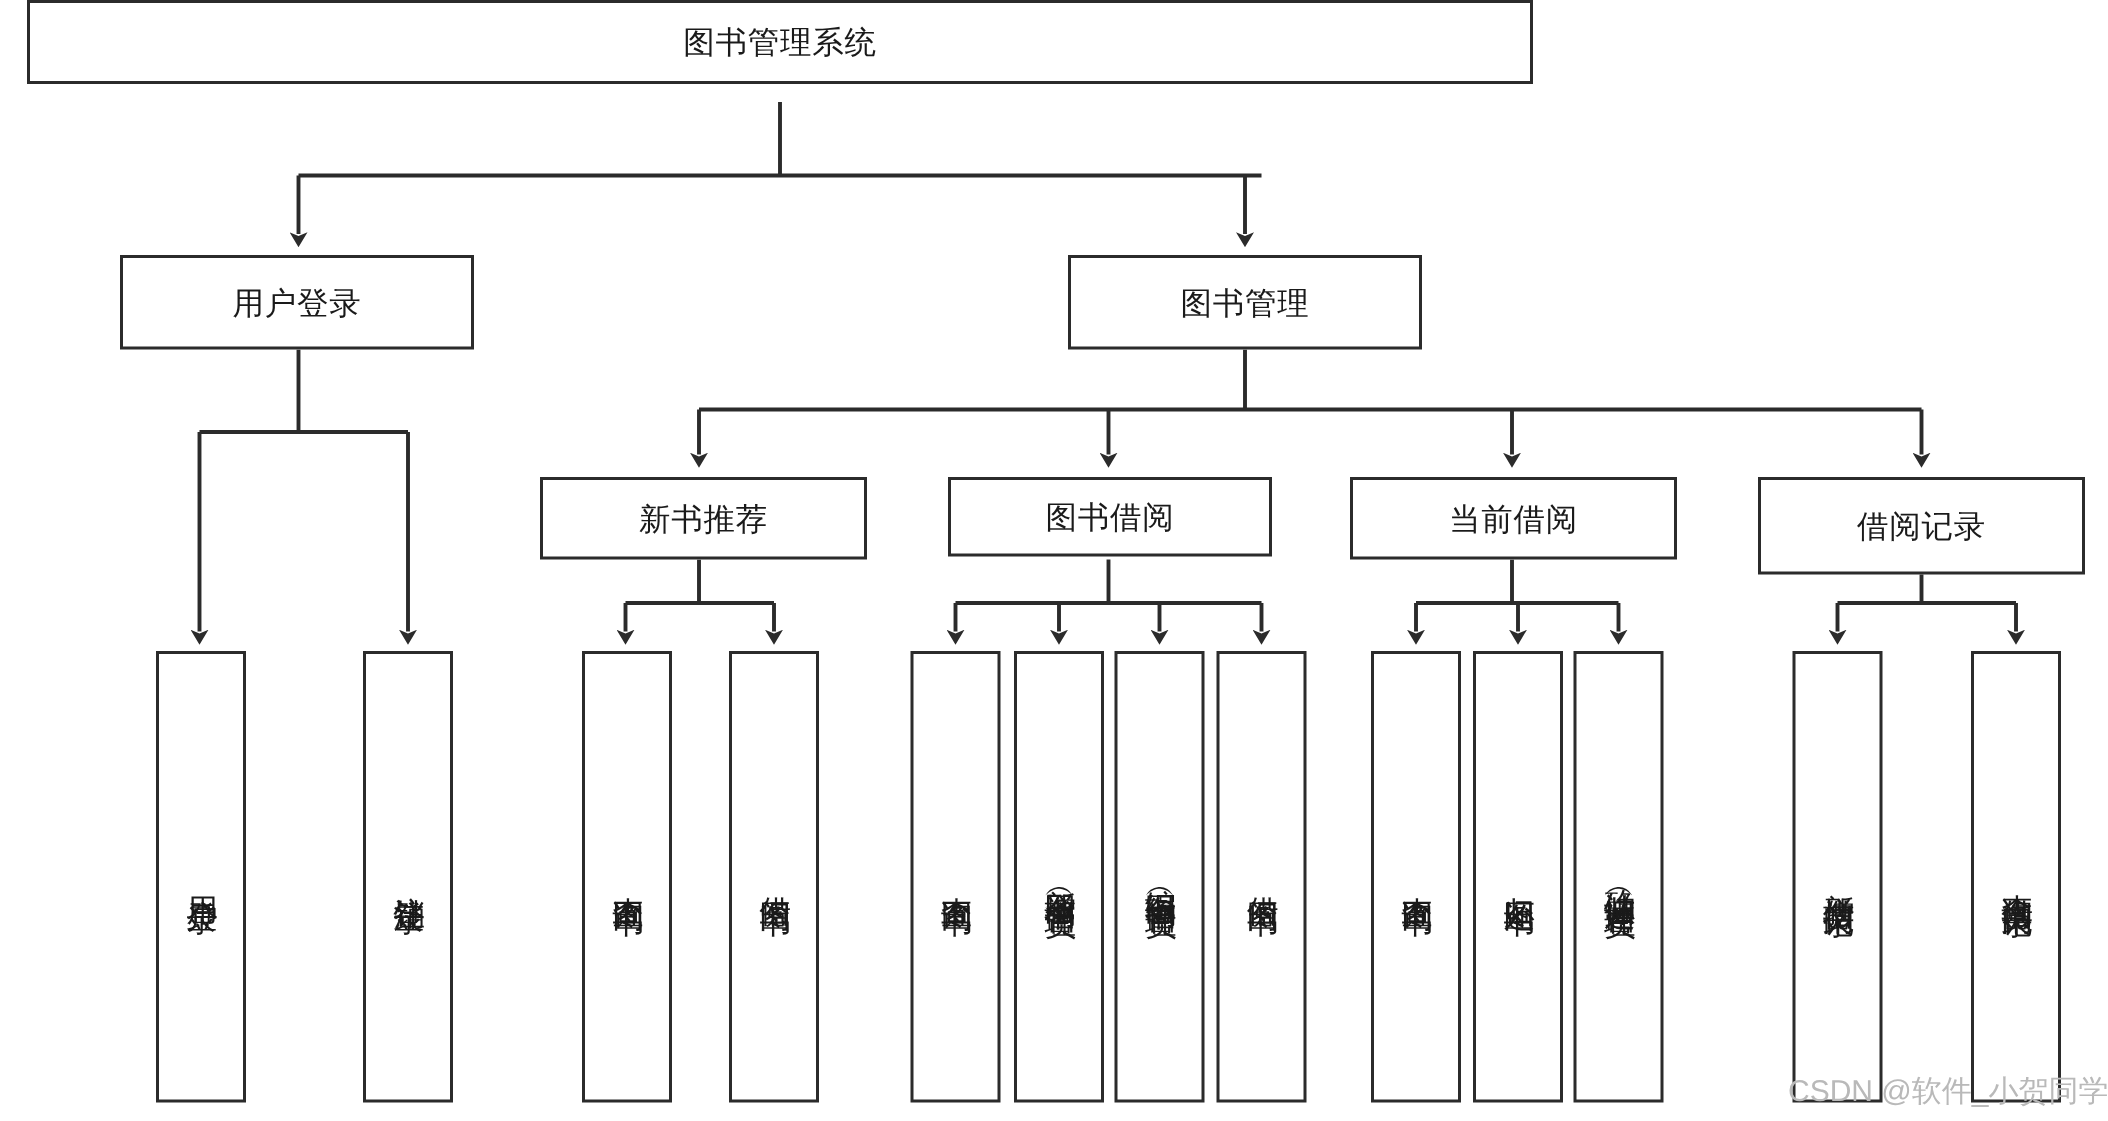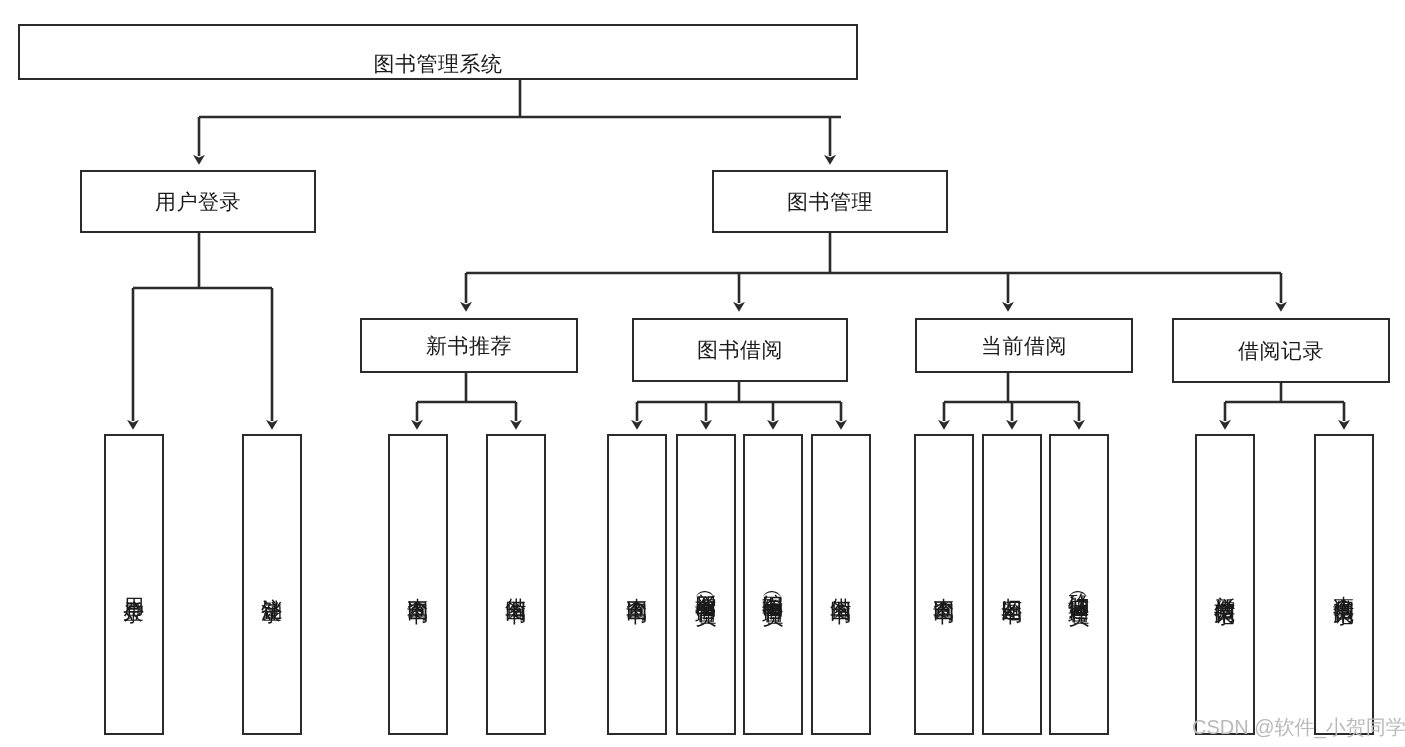--- a/index.html
+++ b/index.html
@@ -111,38 +111,38 @@
       <path d="M1012,402 L1012,421" marker-end="url(#arrow)"></path>
       <path d="M1079,402 L1079,421" marker-end="url(#arrow)"></path>
 
       <path d="M1281,373 L1281,402"></path>
       <path d="M1225,402 L1344,402"></path>
       <path d="M1225,402 L1225,421" marker-end="url(#arrow)"></path>
       <path d="M1344,402 L1344,421" marker-end="url(#arrow)"></path>
     </g>
   </svg>
 
-  <div class="node root horiz" style="left:18px; top:24px; width:840px; height:56px;align-items:flex-end;">
+  <div class="node root horiz" style="left:18px; top:0; width:1004px; height:56px;">
     <span>图书管理系统</span>
   </div>
 
   <div class="node horiz" style="left:80px; top:170px; width:236px; height:63px;">
     <span>用户登录</span>
   </div>
   <div class="node horiz" style="left:712px; top:170px; width:236px; height:63px;">
     <span>图书管理</span>
   </div>
 
   <div class="node horiz" style="left:360px; top:318px; width:218px; height:55px;">
     <span>新书推荐</span>
   </div>
-  <div class="node horiz" style="left:632px; top:318px; width:216px; height:64px;">
+  <div class="node horiz" style="left:632px; top:318px; width:216px; height:53px;">
     <span>图书借阅</span>
   </div>
-  <div class="node horiz" style="left:900px; top:318px; width:218px; height:55px;margin-left:15px;">
+  <div class="node horiz" style="left:900px; top:318px; width:218px; height:55px;">
     <span>当前借阅</span>
   </div>
   <div class="node horiz" style="left:1172px; top:318px; width:218px; height:65px;">
     <span>借阅记录</span>
   </div>
 
   <div class="node leaf" style="left:104px; top:434px; width:60px; height:301px;">
     <span class="vtext">用户登录</span>
   </div>
   <div class="node leaf" style="left:242px; top:434px; width:60px; height:301px;">

